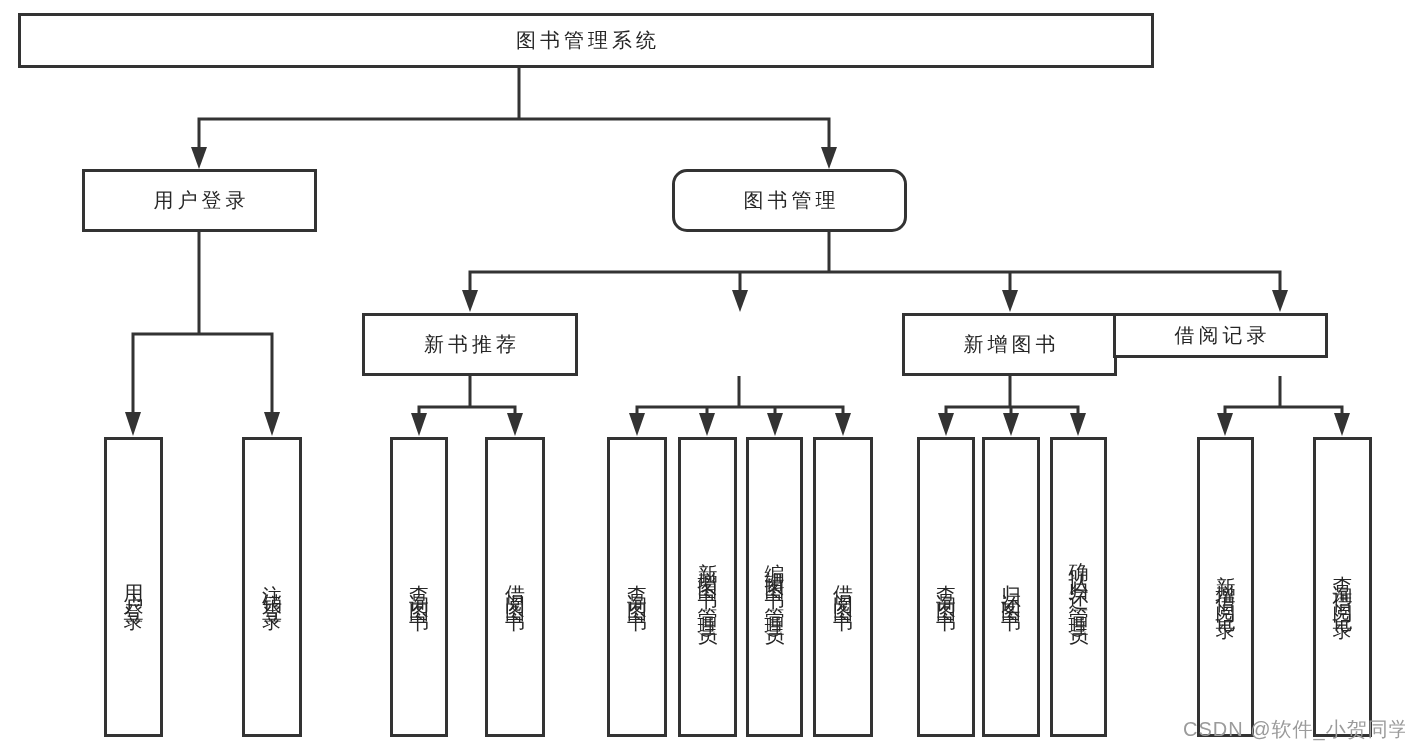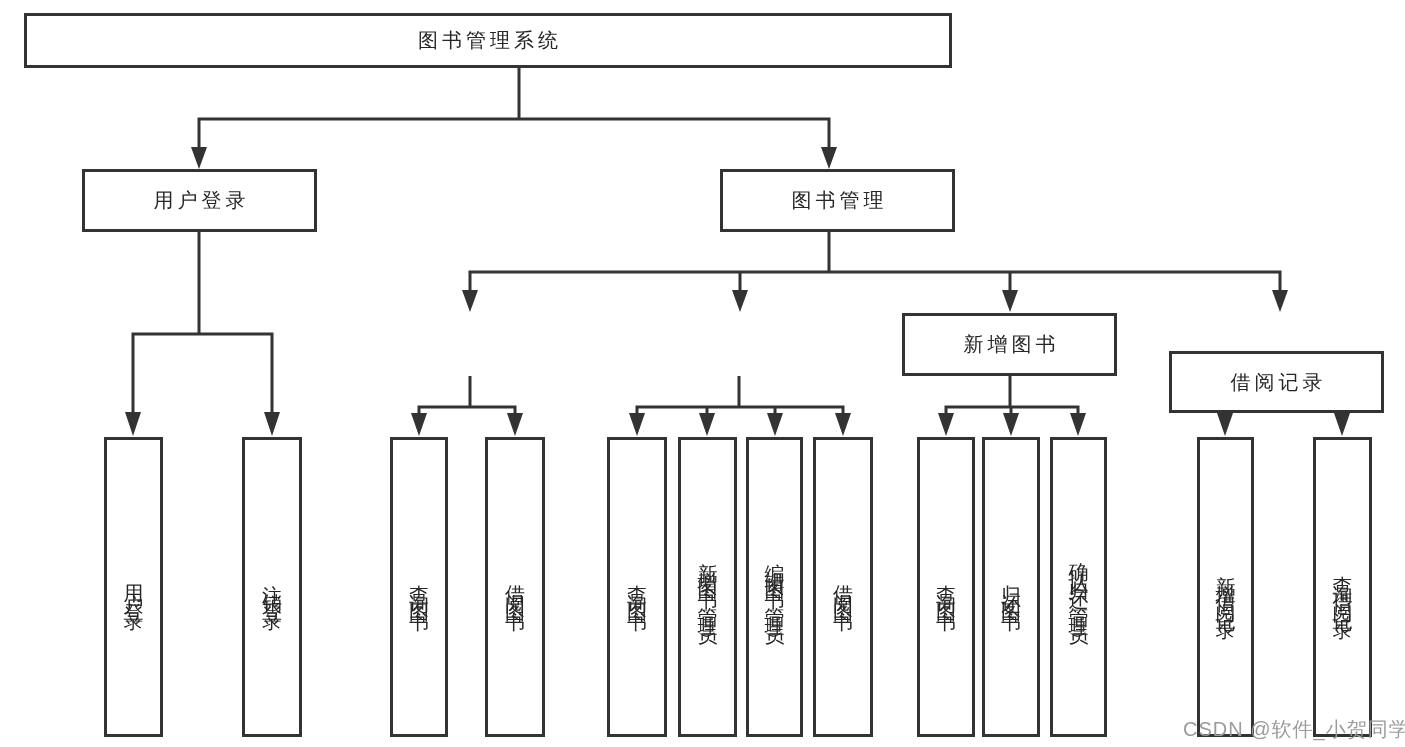--- a/index.html
+++ b/index.html
@@ -50,27 +50,27 @@
     position: absolute;
     left: 1183px;
     top: 716px;
     z-index: 2;
     font-size: 20px;
     letter-spacing: 1px;
     color: var(--watermark);
     white-space: nowrap;
   }
   
-  .n-root  { left: 24px;   top: 13px;  width: 928px; height: 55px; }
+  .n-root  { left: 18px;   top: 13px;  width: 1136px; height: 55px; }
   .n-l2a   { left: 82px;   top: 169px; width: 235px;  height: 63px; }
-  .n-l2b   { left: 720px;  top: 169px; width: 235px;  height: 63px; }
+  .n-l2b   { left: 672px;  top: 169px; width: 235px;  height: 63px; border-radius: 15px; }
   .n-l3a   { left: 362px;  top: 313px; width: 216px;  height: 63px; }
   .n-l3b   { left: 632px;  top: 313px; width: 214px;  height: 63px; }
   .n-l3c   { left: 902px;  top: 313px; width: 215px;  height: 63px; }
-  .n-l3d   { left: 1169px; top: 313px; width: 215px;  height: 62px; margin-top: 38px; }
+  .n-l3d   { left: 1113px; top: 313px; width: 215px;  height: 45px; }
   .leaf    { top: 437px; height: 300px; }
   .lf-login1 { left: 104px;  width: 59px; }
   .lf-login2 { left: 242px;  width: 60px; }
   .lf-rec1   { left: 390px;  width: 58px; }
   .lf-rec2   { left: 485px;  width: 60px; }
   .lf-bor1   { left: 607px;  width: 60px; }
   .lf-bor2   { left: 678px;  width: 59px; }
   .lf-bor3   { left: 746px;  width: 57px; }
   .lf-bor4   { left: 813px;  width: 60px; }
   .lf-cur1   { left: 917px;  width: 58px; }
@@ -132,20 +132,21 @@
       <polygon class="head" points="1217,413 1233,413 1225,436"></polygon>
       <polygon class="head" points="1334,413 1350,413 1342,436"></polygon>
     </g>
   </svg>
 
   <div class="box h-box n-root">图书管理系统</div>
 
   <div class="box h-box n-l2a">用户登录</div>
   <div class="box h-box n-l2b">图书管理</div>
 
+  <div class="box h-box n-l3a">新书推荐</div>
   <div class="box h-box n-l3c">新增图书</div>
   <div class="box h-box n-l3d">借阅记录</div>
 
   <div class="box v-box leaf lf-login1">用户登录</div>
   <div class="box v-box leaf lf-login2">注销登录</div>
 
   <div class="box v-box leaf lf-rec1">查询图书</div>
   <div class="box v-box leaf lf-rec2">借阅图书</div>
 
   <div class="box v-box leaf lf-bor1">查询图书</div>

